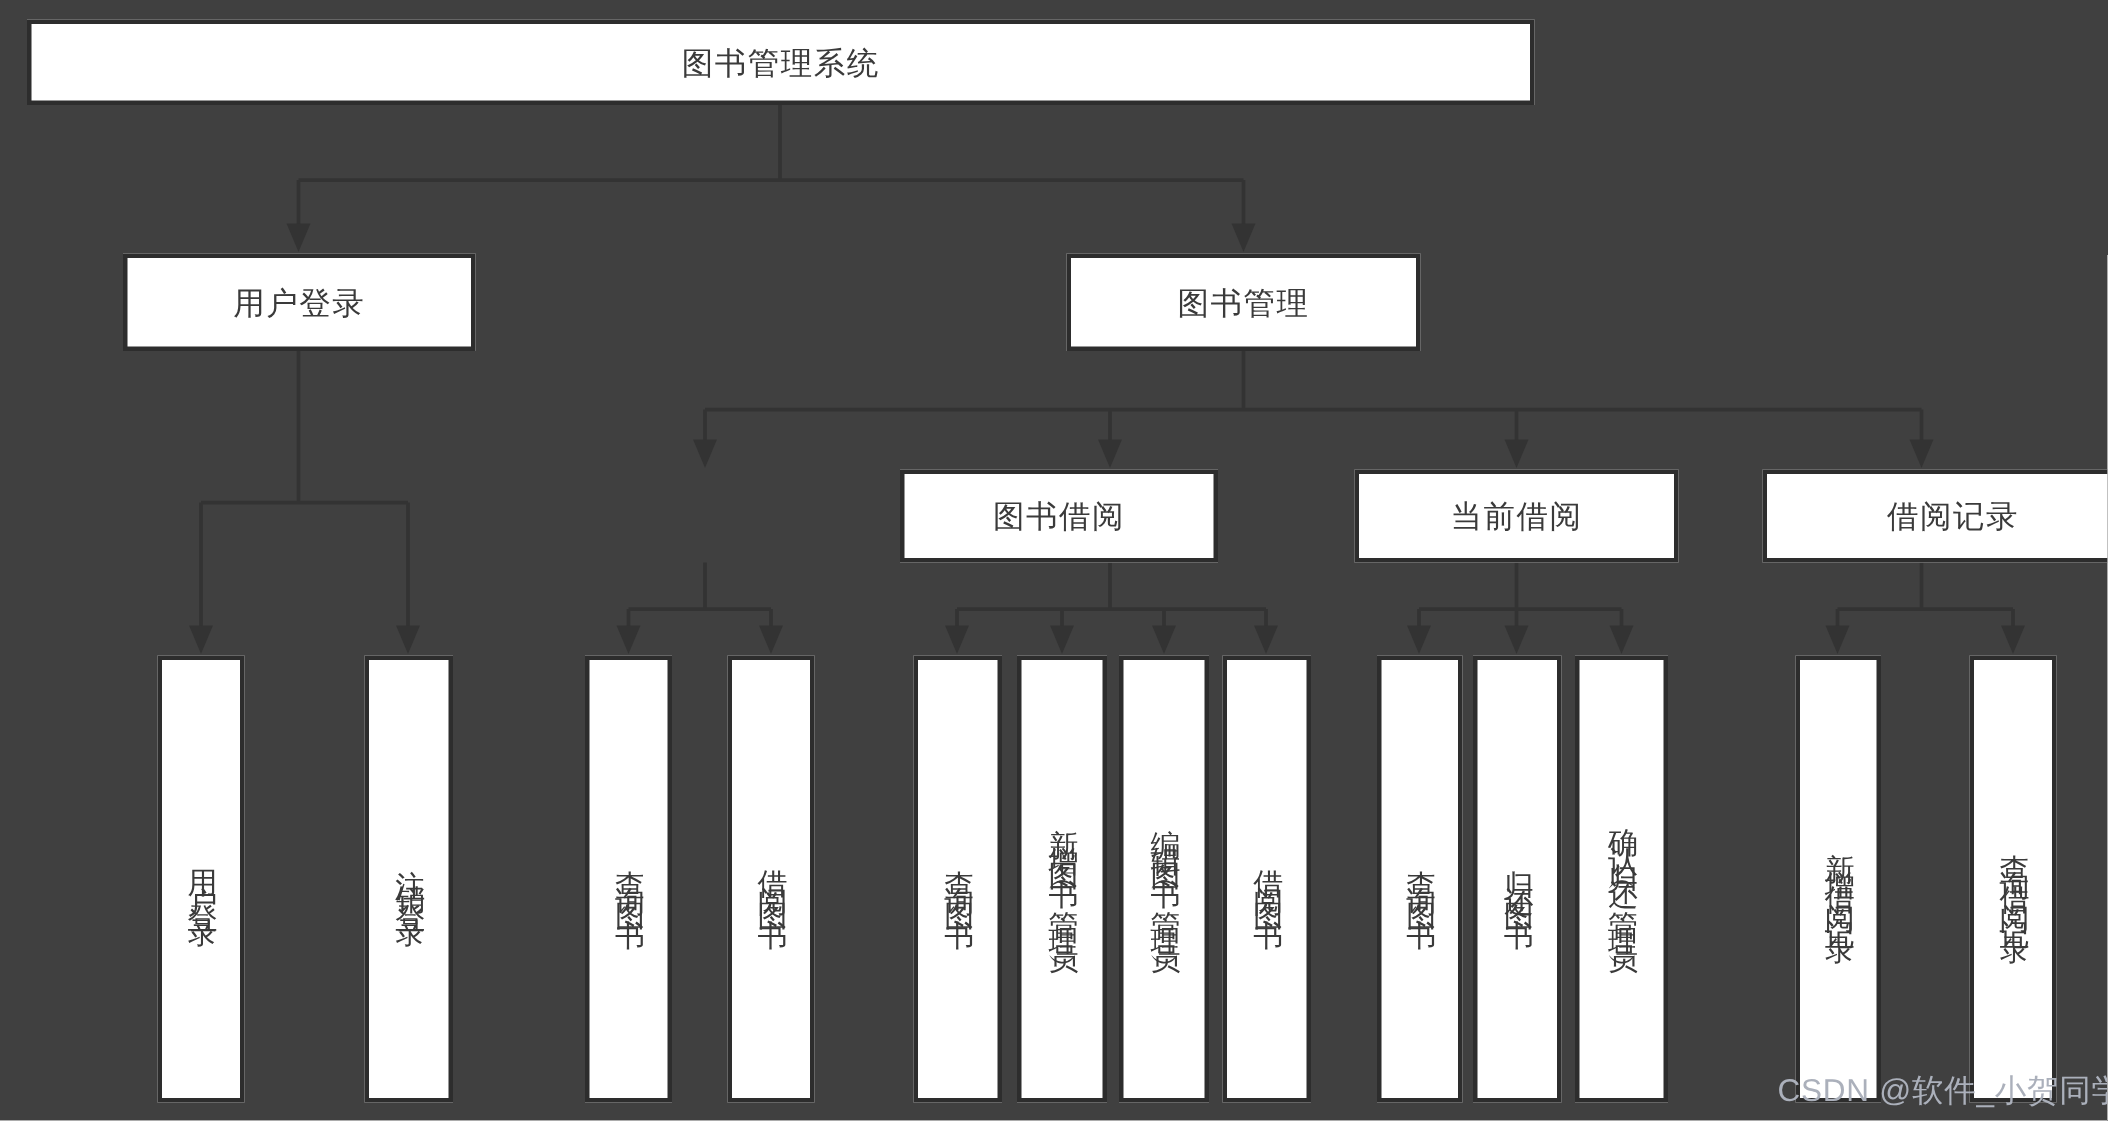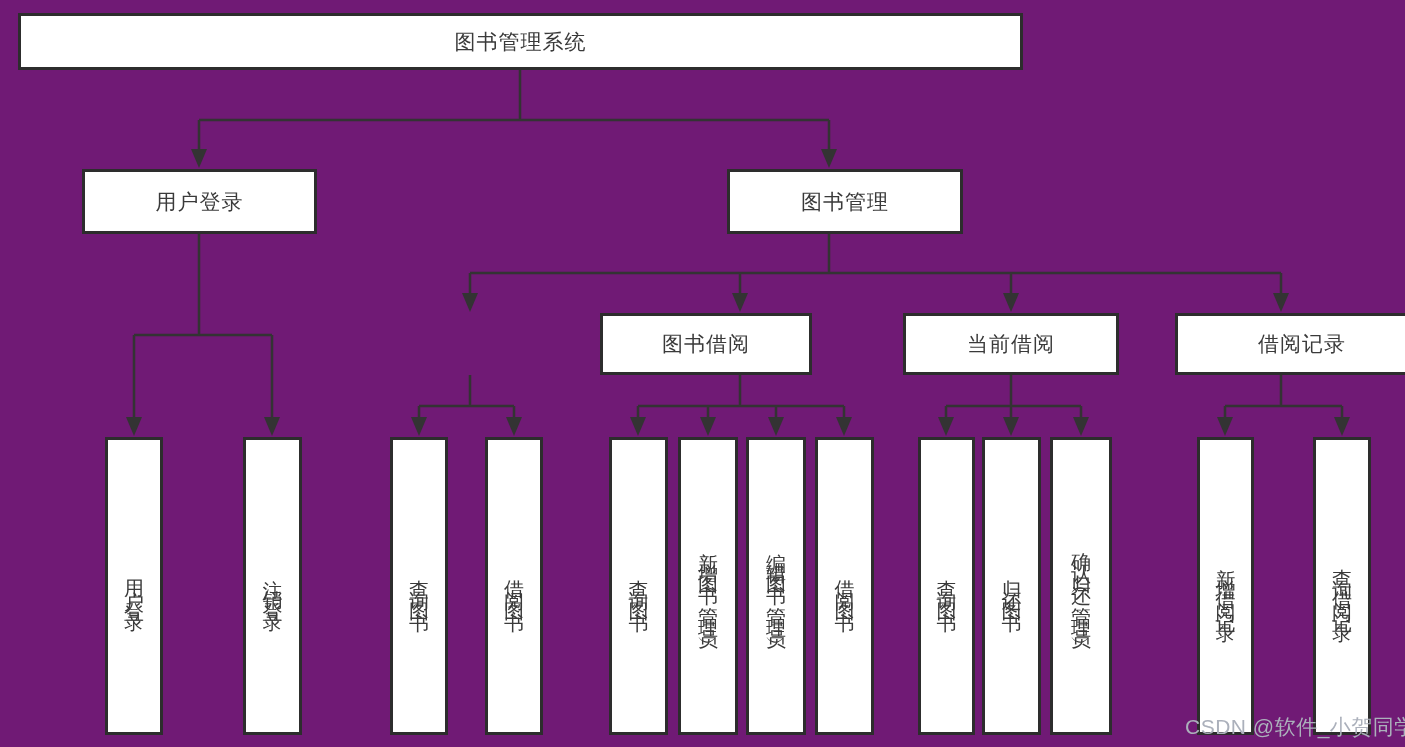--- a/index.html
+++ b/index.html
@@ -1,20 +1,20 @@
 <!DOCTYPE html>
 <html><head>
 <meta charset="utf-8">
 <style>
   html, body { margin: 0; padding: 0; background: #ffffff; }
   #canvas {
     position: relative;
     width: 1405px;
     height: 747px;
-    background: #701a75;
+    background: #404040;
     overflow: hidden;
     font-family: "Liberation Sans", sans-serif;
     color: #3a3a3a;
   }
   #wires {
     position: absolute;
     left: 0; top: 0;
     width: 1405px; height: 747px;
     pointer-events: none;
   }
@@ -103,21 +103,21 @@
       <use href="#ah" x="1011" y="436"></use>
       <use href="#ah" x="1081" y="436"></use>
       <use href="#ah" x="1225" y="436"></use>
       <use href="#ah" x="1342" y="436"></use>
     </g>
   </svg>
 
   <div class="node" style="left:18px; top:13px; width:1005px; height:57px;">图书管理系统</div>
 
   <div class="node" style="left:82px; top:169px; width:235px; height:65px;">用户登录</div>
-  <div class="node" style="left:711px; top:169px; width:236px; height:65px;margin-left:16px;">图书管理</div>
+  <div class="node" style="left:711px; top:169px; width:236px; height:65px;">图书管理</div>
 
   <div class="node" style="left:600px; top:313px; width:212px; height:62px;">图书借阅</div>
   <div class="node" style="left:903px; top:313px; width:216px; height:62px;">当前借阅</div>
   <div class="node" style="left:1175px; top:313px; width:254px; height:62px;">借阅记录</div>
 
   <div class="leaf" style="left:105px; width:58px;">
     <span class="vtext">用户登录</span>
   </div>
   <div class="leaf" style="left:243px; width:59px;">
     <span class="vtext">注销登录</span>

